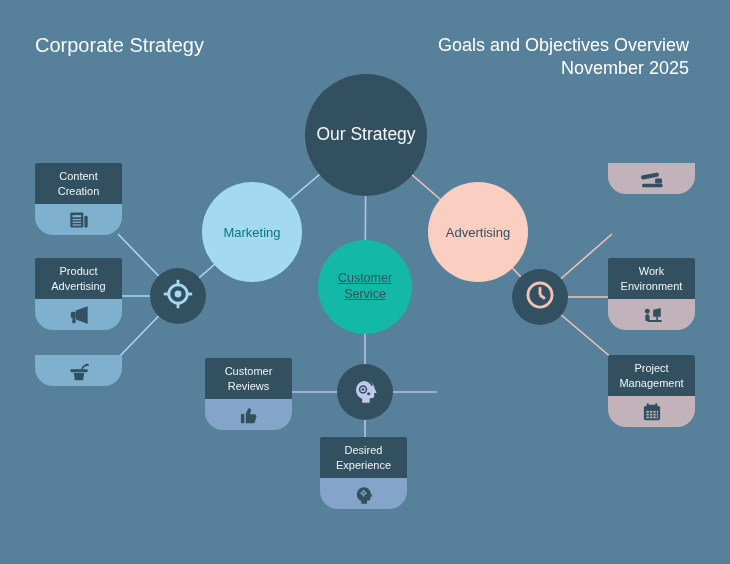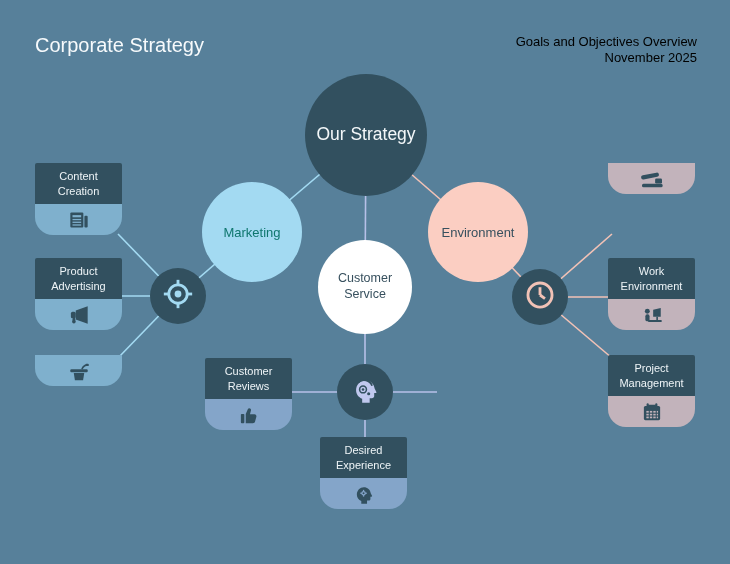--- a/index.html
+++ b/index.html
@@ -8,26 +8,26 @@
     width:730px;height:564px;
     background:#57809a;
     font-family:"Liberation Sans", sans-serif;
     overflow:hidden;
   }
   .lines{position:absolute;left:0;top:0;z-index:0;}
   
   .brand{position:absolute;left:35px;top:28px;color:#f7fafc;z-index:3;}
   .brand .company{font-size:21px;font-weight:700;letter-spacing:.2px;}
   .brand .title{font-size:20px;font-weight:400;margin-top:6px;}
-  .overview{position:absolute;right:33px;top:34px;text-align:right;color:#000000;font-size:13px;line-height:1.25;z-index:3;}
+  .overview{position:absolute;right:41px;top:34px;text-align:right;color:#ffffff;font-size:18px;line-height:1.25;z-index:3;}
   
   .node{position:absolute;border-radius:50%;display:flex;align-items:center;justify-content:center;text-align:center;z-index:2;}
   .node-center{left:305px;top:74px;width:122px;height:122px;background:#32505f;color:#f4f8fa;font-size:17.5px;line-height:1.25;}
   .node-marketing{left:202px;top:182px;width:100px;height:100px;background:#a3daf2;color:#0f766e;font-size:13px;}
-  .node-customer{left:318px;top:240px;width:94px;height:94px;background:#ffffff;color:#37505e;font-size:12.5px;line-height:1.25;padding:0 14px;box-sizing:border-box;}
+  .node-customer{left:318px;top:240px;width:94px;height:94px;background:#14b8a6;color:#37505e;font-size:12.5px;line-height:1.25;padding:0 14px;box-sizing:border-box;text-decoration:underline;}
   .node-productivity{left:428px;top:182px;width:100px;height:100px;background:#fbcec2;color:#37505e;font-size:13px;}
   
   .hub{position:absolute;width:56px;height:56px;border-radius:50%;background:#32505f;display:flex;align-items:center;justify-content:center;z-index:2;}
   .hub-target{left:150px;top:268px;}
   .hub-clock{left:512px;top:269px;}
   .hub-support{left:337px;top:364px;}
   
   .card{position:absolute;width:87px;z-index:2;}
   .card-header{background:#32505f;color:#eef4f7;height:41px;display:flex;align-items:center;justify-content:center;text-align:center;font-size:11px;line-height:1.3;border-radius:2px 2px 0 0;padding:0 4px;box-sizing:border-box;}
   .card-body{height:31px;display:flex;align-items:center;justify-content:center;border-radius:0 0 18px 18px;}
@@ -75,21 +75,21 @@
   <div class="node node-center">
     <span>Our Strategy</span>
   </div>
   <div class="node node-marketing">
     <span>Marketing</span>
   </div>
   <div class="node node-customer">
     <span>Customer Service</span>
   </div>
   <div class="node node-productivity">
-    <span>Environment</span>
+    <span>Advertising</span>
   </div>
 
   <div class="hub hub-target">
     <span>
       <svg width="34" height="34" viewBox="0 0 24 24" fill="none" stroke="#a3daf2" stroke-width="2">
         <circle cx="12" cy="12" r="6.5"></circle>
         <circle cx="12" cy="12" r="2.4" fill="#a3daf2" stroke="none"></circle>
         <line x1="12" y1="2" x2="12" y2="5.5"></line>
         <line x1="12" y1="18.5" x2="12" y2="22"></line>
         <line x1="2" y1="12" x2="5.5" y2="12"></line>

